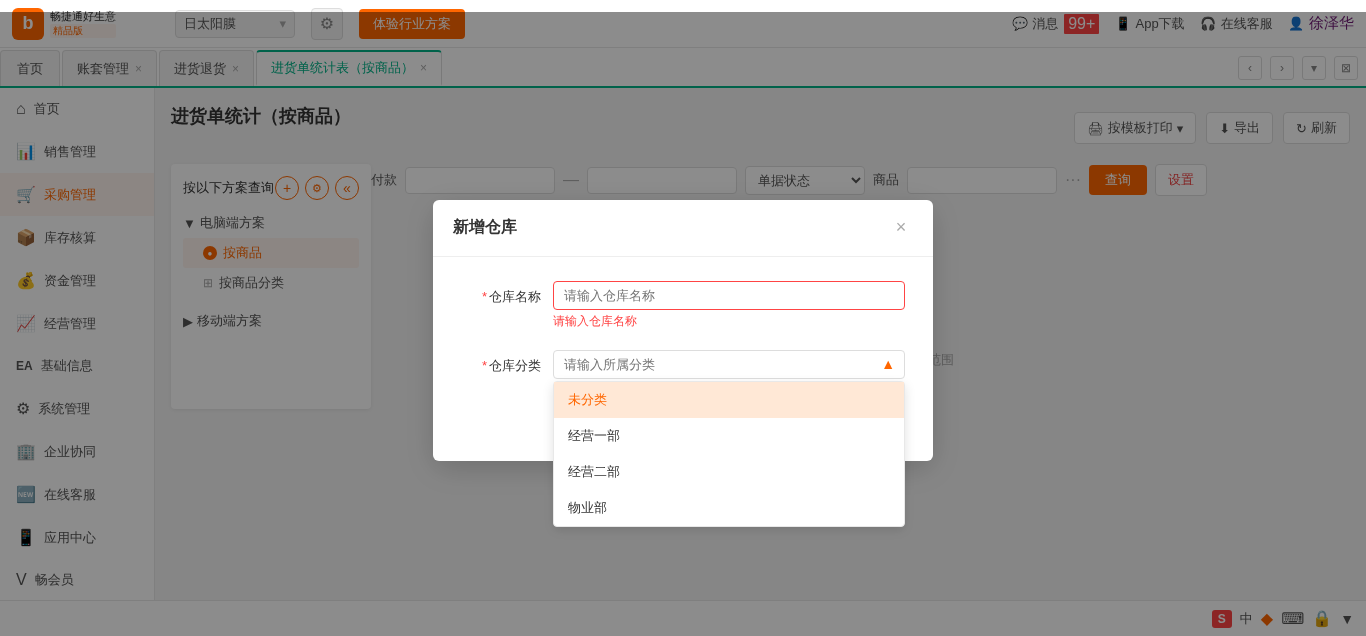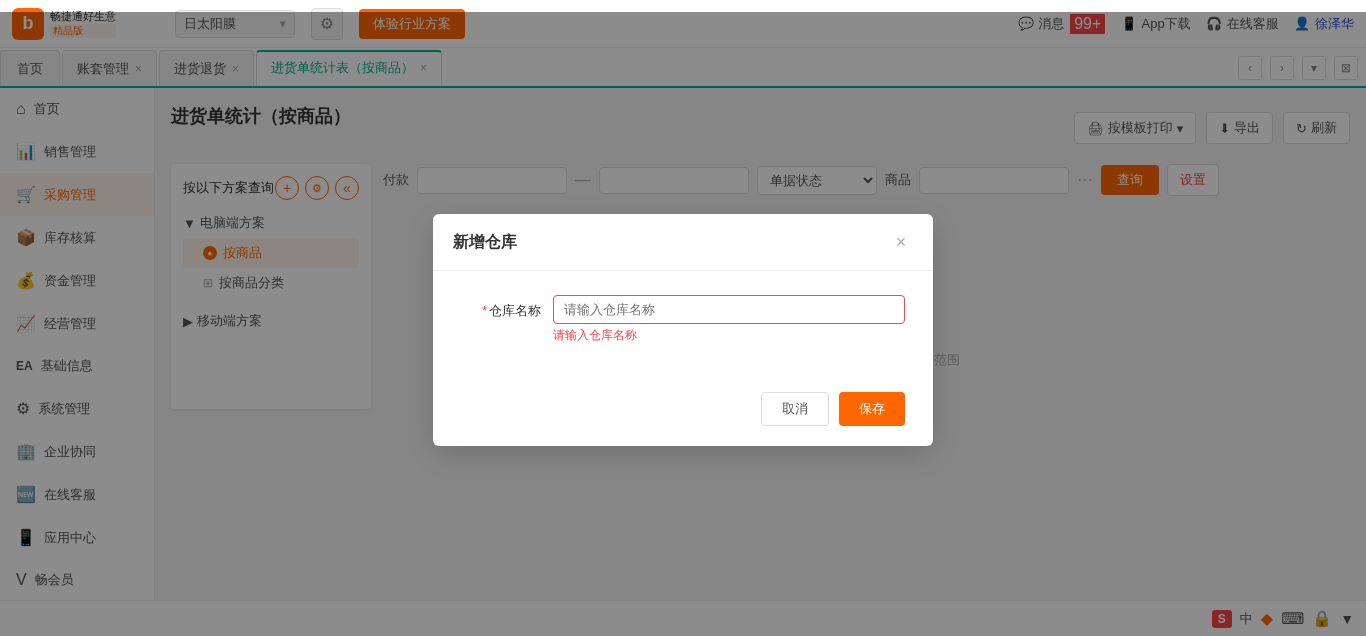--- a/index.html
+++ b/index.html
@@ -66,21 +66,21 @@
     }
     .top-right-item {
       display: flex; align-items: center; gap: 4px;
       font-size: 13px; color: #555; cursor: pointer;
     }
     .badge-red {
       background: #ff4444; color: #fff;
       font-size: 16px; border-radius: 1px;
       padding: 1px 4px; margin-left: 2px;
     }
-    .user-name { color: #1d4ed8; font-size: 13px; }
+    .user-name { color: #701a75; font-size: 15px; }
 
     
     .tab-bar {
       height: 40px;
       background: #fff;
       border-bottom: 2px solid #00b388;
       display: flex;
       align-items: flex-end;
       padding: 0 160px 0 0;
       position: relative;
@@ -191,21 +191,21 @@
       font-size: 13px; color: #555; background: #fff; min-width: 120px;
     }
     .filter-input {
       border: 1px solid #ddd; border-radius: 4px; padding: 5px 8px;
       font-size: 13px; color: #555; background: #fff; min-width: 150px;
     }
     .search-btn { background: #ff6600; color: #fff; border: none; border-radius: 4px; padding: 6px 16px; font-size: 13px; cursor: pointer; }
     .settings-btn { background: #fff; color: #ef4444; border: 1px solid #ddd; border-radius: 4px; padding: 6px 12px; font-size: 13px; cursor: pointer; }
 
     
-    .two-panel { display: flex; gap: 12px; }
+    .two-panel { display: flex; gap: 0; }
 
     
     .overlay {
       position: fixed; top: 12px; left: 0; width: 100%; height: 100%;
       background: rgba(0,0,0,0.45); z-index: 100;
       display: flex; align-items: center; justify-content: center;
     }
 
     
     .modal {
@@ -542,20 +542,34 @@
 
 
       <div class="form-row">
         <span class="form-label required">仓库名称</span>
         <div class="form-input-wrap">
           <input class="form-input error" type="text" placeholder="请输入仓库名称" style="">
           <div class="error-msg">请输入仓库名称</div>
         </div>
       </div>
 
+      <div class="form-row" style="margin-bottom:0;">
+        <span class="form-label required">仓库分类</span>
+        <div class="form-input-wrap" style="position:relative;">
+          <input class="form-input-with-icon" type="text" placeholder="请输入所属分类" style="">
+          <span class="input-icon-right">▲</span>
+          
+          <div class="dropdown-list">
+            <div class="dropdown-item active">未分类</div>
+            <div class="dropdown-item">经营一部</div>
+            <div class="dropdown-item">经营二部</div>
+            <div class="dropdown-item">物业部</div>
+          </div>
+        </div>
+      </div>
 
     </div>
     <div class="modal-footer">
       <button class="btn-cancel">取消</button>
       <button class="btn-save">保存</button>
     </div>
   </div>
 </div>
 
 <div class="bottom-bar">

